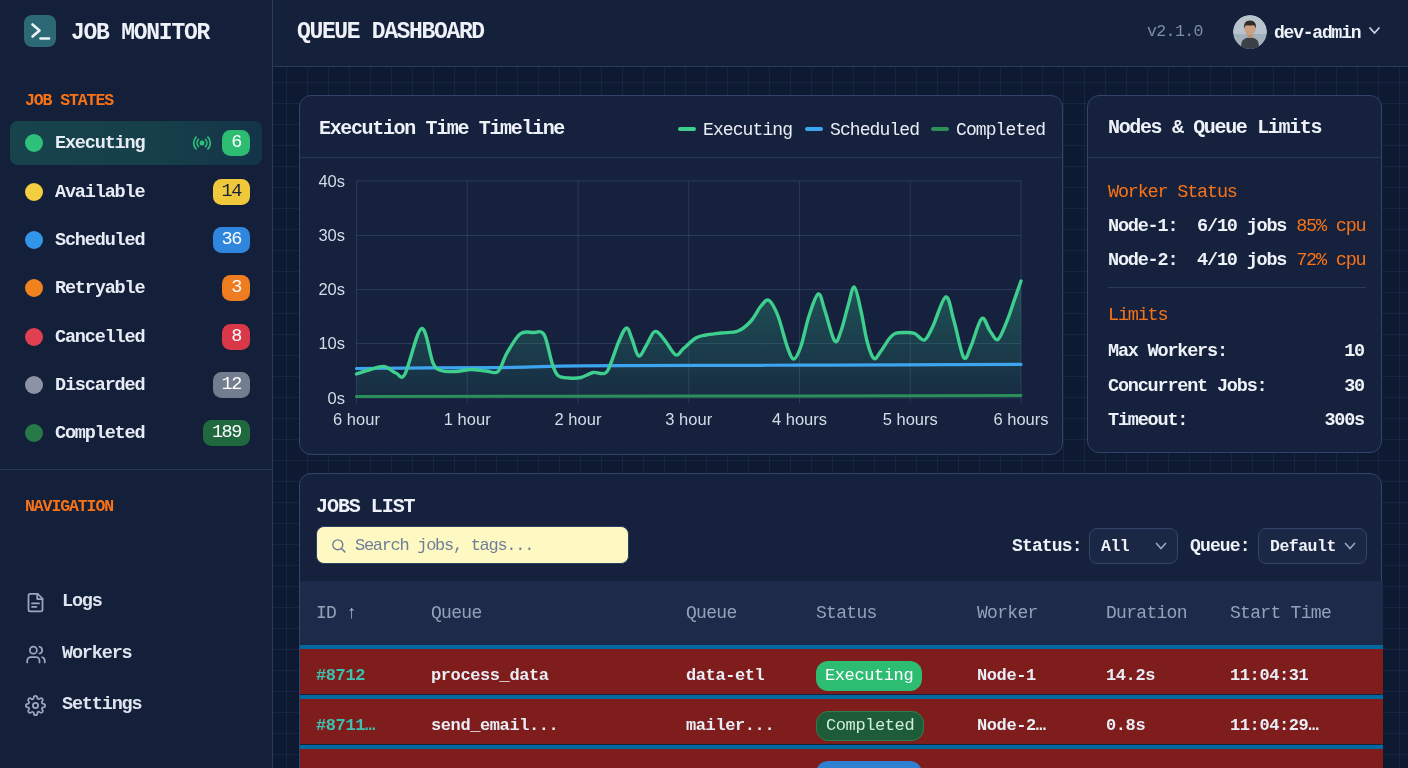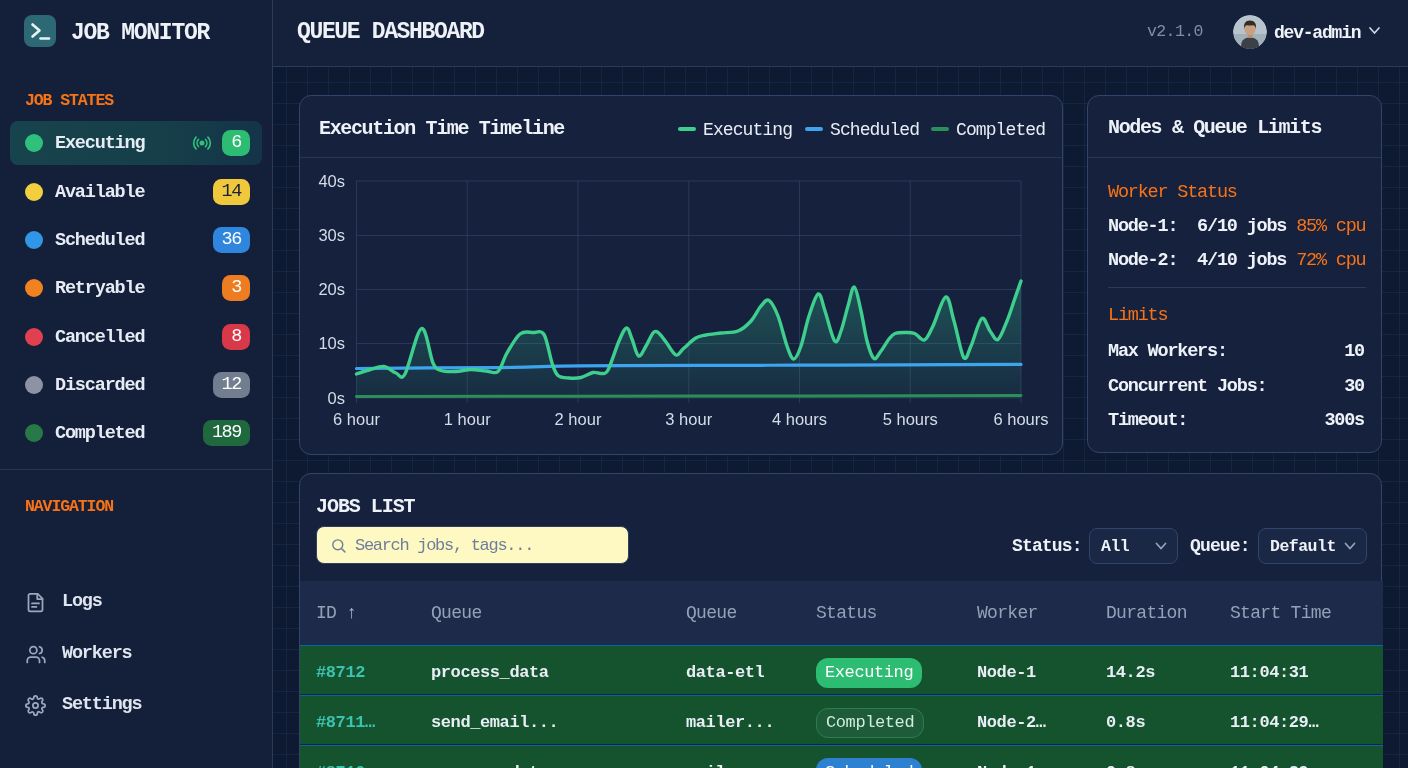--- a/index.html
+++ b/index.html
@@ -57,21 +57,21 @@
 #jobs-title { position:absolute; left:16px; top:24px; font-size:20px; font-weight:bold; color:#eef2f8; letter-spacing:-1.05px; line-height:18px; }
 #searchbox { position:absolute; left:16px; top:52px; width:313px; height:38px; border:1px solid #2e4062; border-radius:8px; background:#fef9c3; }
 #searchbox .ph { position:absolute; left:38px; top:9px; font-size:17px; color:#6f7e99; letter-spacing:-1.3px; line-height:19px; }
 .filt-lbl { position:absolute; top:62px; font-size:18px; font-weight:bold; color:#eef2f8; letter-spacing:-0.86px; line-height:20px; }
 .filt-box { position:absolute; top:54px; height:36px; border:1px solid #33446b; border-radius:8px; background:#1a2745; font-size:16.5px; font-weight:bold; color:#eef2f8; letter-spacing:-0.5px; }
 .filt-box span { position:absolute; left:11px; top:8px; line-height:19px; }
 
 
 #thead { position:absolute; left:0; top:107px; width:1083px; height:64px; background:#1d2a49; }
 .th { position:absolute; top:22px; font-size:18px; color:#94a1b8; letter-spacing:-0.7px; line-height:20px; }
-.trow { position:absolute; left:0; width:1083px; height:49px; background:#14532d; border-top:1px solid #0369a1; }
+.trow { position:absolute; left:0; width:1083px; height:49px; background:#7f1d1d; border-top:4px solid #0369a1; }
 .td { position:absolute; top:17px; font-size:17px; font-weight:bold; color:#e9eef6; letter-spacing:-0.4px; line-height:19px; }
 .tid { color:#3cc2b0; }
 .pill { position:absolute; top:12px; height:30px; line-height:30px; border-radius:12px; padding:0 9px; font-size:17px; letter-spacing:-0.4px; }
 </style>
 </head>
 <body>
 <div id="main-bg"></div>
 <div id="topbar">
   <div id="tb-title">QUEUE DASHBOARD</div>
   <div id="tb-ver">v2.1.0</div>

